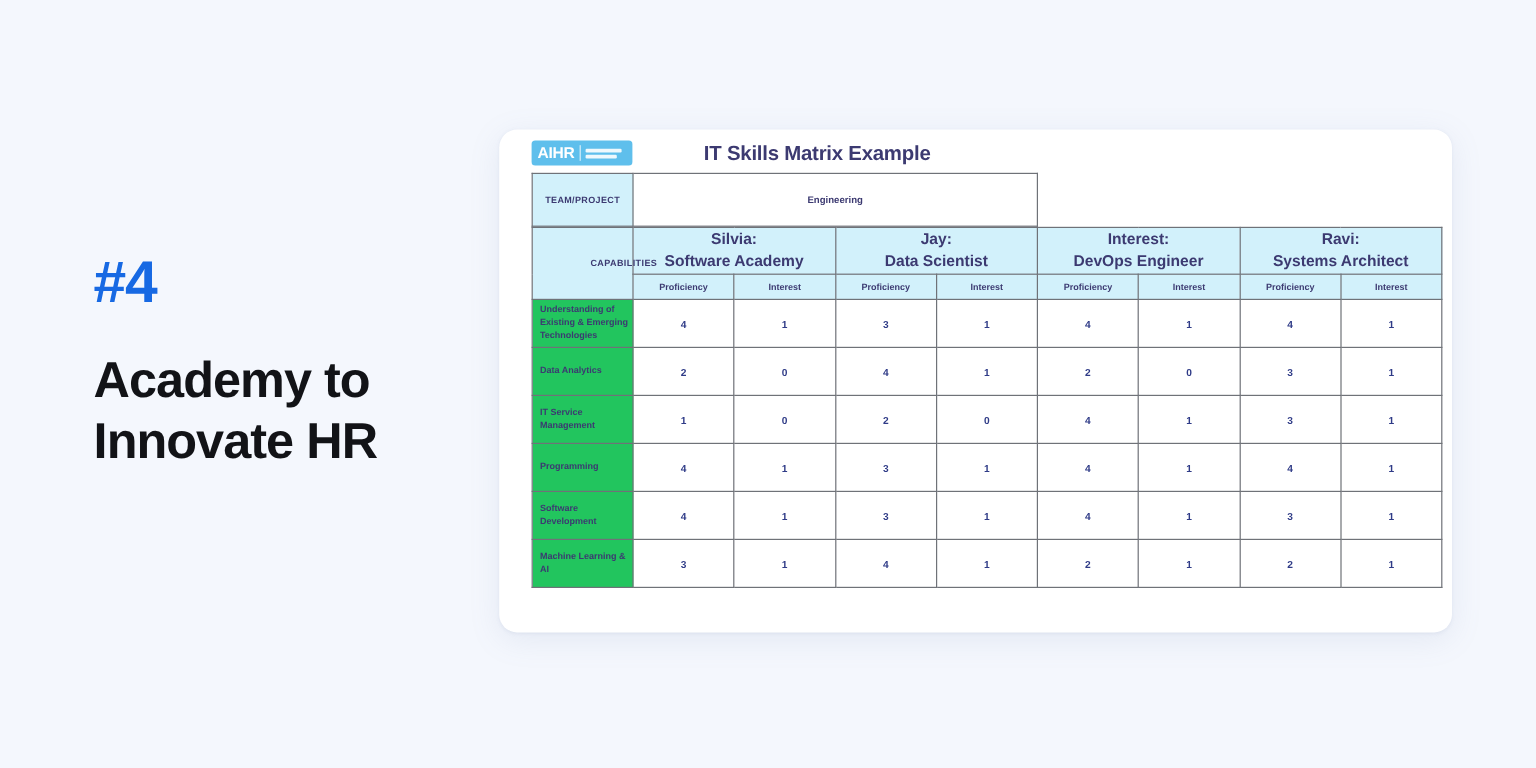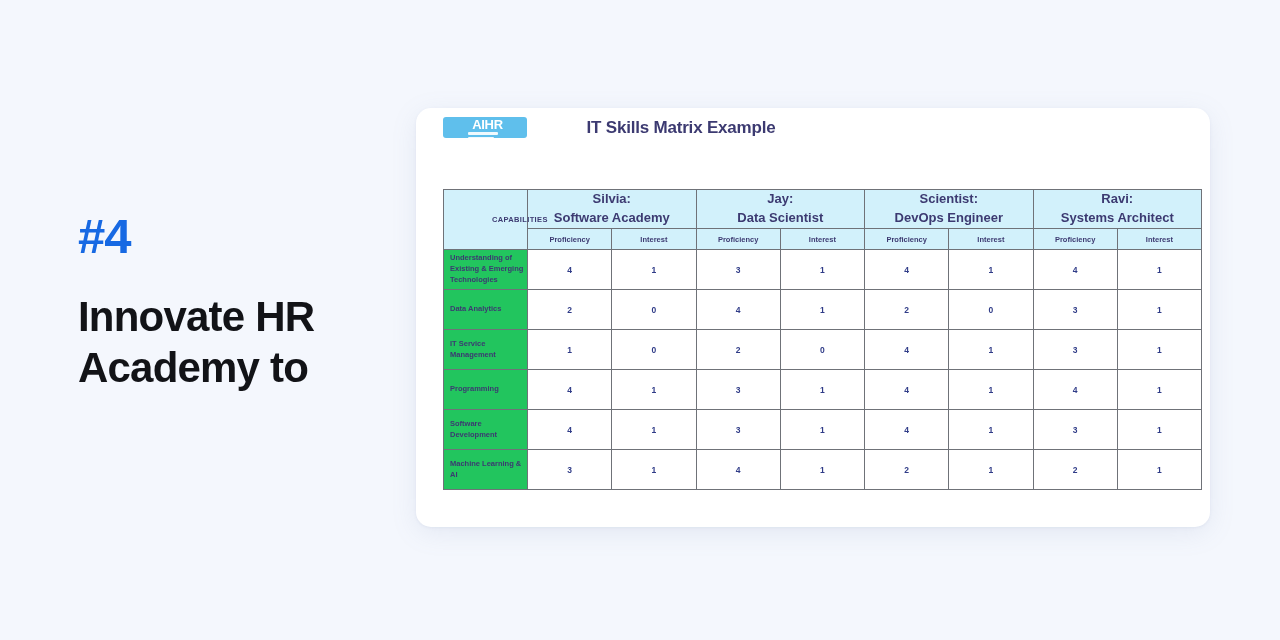--- a/index.html
+++ b/index.html
@@ -67,21 +67,20 @@
     position: absolute;
     left: 27px;
     top: 9px;
     width: 84px;
     height: 21px;
     background: #5fbfec;
     border-radius: 3px;
     display: flex;
     align-items: center;
     overflow: hidden;
-    flex-direction: column;
   }
 
   .logo-word {
     color: #ffffff;
     font-family: "Liberation Sans", sans-serif;
     font-size: 13px;
     font-weight: bold;
     letter-spacing: -0.3px;
     padding-left: 5px;
   }
@@ -228,39 +227,47 @@
 
   
   .col-metric { width: 84.25px; }
 </style>
 </head>
 <body style="background: rgb(244, 247, 253);">
 
 <div class="left-panel">
   <div class="rank-number">#4</div>
   <div class="brand-title">
+    <div>Academy to</div>
     <div>Innovate HR</div>
-    <div>Academy to</div>
   </div>
 </div>
 
 <div class="card">
 
   <div class="card-header">
     <div class="logo">
       <span class="logo-word">AIHR</span>
       <span class="logo-divider"></span>
       <span class="logo-sub">
         <span></span>
           <span></span>
       </span>
     </div>
     <div class="matrix-title">IT Skills Matrix Example</div>
   </div>
 
+  <table class="team-table">
+    <tbody>
+      <tr>
+        <td class="team-label">TEAM/PROJECT</td>
+        <td class="team-value">Engineering</td>
+      </tr>
+    </tbody>
+  </table>
 
   <table class="matrix-table">
     <colgroup>
       <col style="width:84px">
       <col class="col-metric">
         <col class="col-metric">
       <col class="col-metric">
         <col class="col-metric">
       <col class="col-metric">
         <col class="col-metric">
@@ -272,21 +279,21 @@
         <th class="capabilities-head" rowspan="2">CAPABILITIES</th>
         <th class="person-head" colspan="2">
           <div>Silvia:</div>
           <div>Software Academy</div>
         </th>
         <th class="person-head" colspan="2">
           <div>Jay:</div>
           <div>Data Scientist</div>
         </th>
         <th class="person-head" colspan="2">
-          <div>Scientist:</div>
+          <div>Interest:</div>
           <div>DevOps Engineer</div>
         </th>
         <th class="person-head" colspan="2">
           <div>Ravi:</div>
           <div>Systems Architect</div>
         </th>
       </tr>
       <tr>
         <th class="metric-head">Proficiency</th>
         <th class="metric-head">Interest</th>

